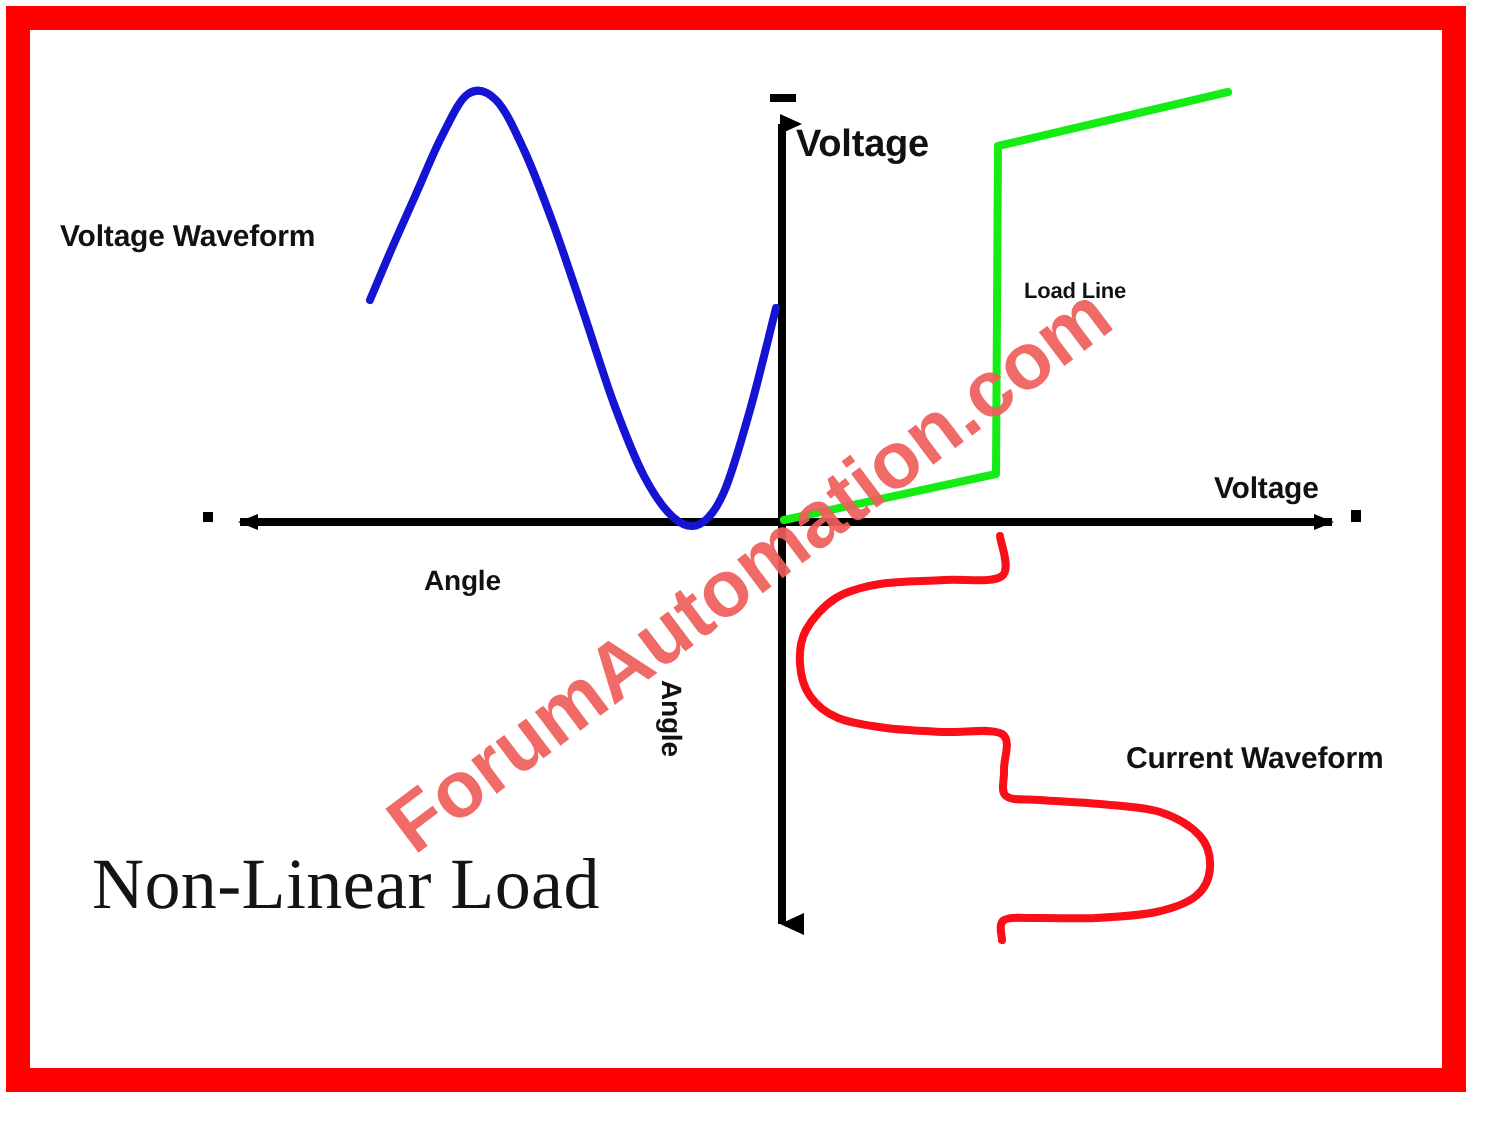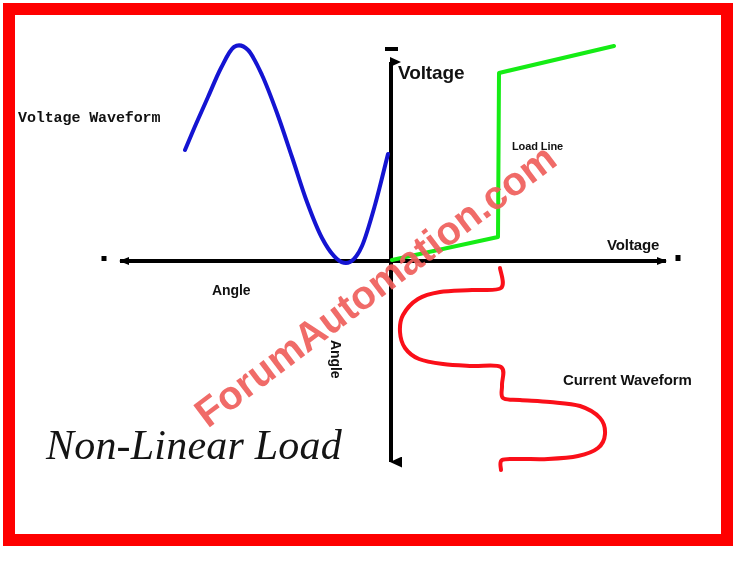--- a/index.html
+++ b/index.html
@@ -34,42 +34,41 @@
     height: 561px;
   }
   .lbl {
     position: absolute;
     font-family: "Liberation Sans", sans-serif;
     font-weight: bold;
     color: #111111;
     white-space: nowrap;
     letter-spacing: -0.1px;
   }
-  #label-voltage-waveform { left: 18px; top: 110px; font-size: 15px; font-family: Liberation Mono, monospace; }
+  #label-voltage-waveform { left: 30px; top: 110px; font-size: 15px; }
   #label-voltage-axis     { left: 398px; top: 62px;  font-size: 19px; }
   #label-load-line        { left: 512px; top: 140px; font-size: 11px; }
   #label-current-axis     { left: 607px; top: 236px; font-size: 15px; }
   #label-angle-h          { left: 212px; top: 282px; font-size: 14px; }
   #label-angle-v {
     left: 344px; top: 340px; font-size: 14px;
     transform-origin: 0 0;
     transform: rotate(90deg);
   }
   #label-current-waveform { left: 563px; top: 371px; font-size: 15px; }
   #title-nonlinear-load {
     position: absolute;
     left: 46px;
     top: 421px;
     font-family: "Liberation Serif", serif;
     font-weight: normal;
-    font-size: 42px;
+    font-size: 36px;
     color: #141414;
     white-space: nowrap;
     letter-spacing: 0.2px;
-    font-style: italic;
   }
   #watermark {
     position: absolute;
     left: 186px;
     top: 400px;
     font-family: "Liberation Sans", sans-serif;
     font-weight: bold;
     font-size: 40px;
     color: #ef5f5c;
     white-space: nowrap;

